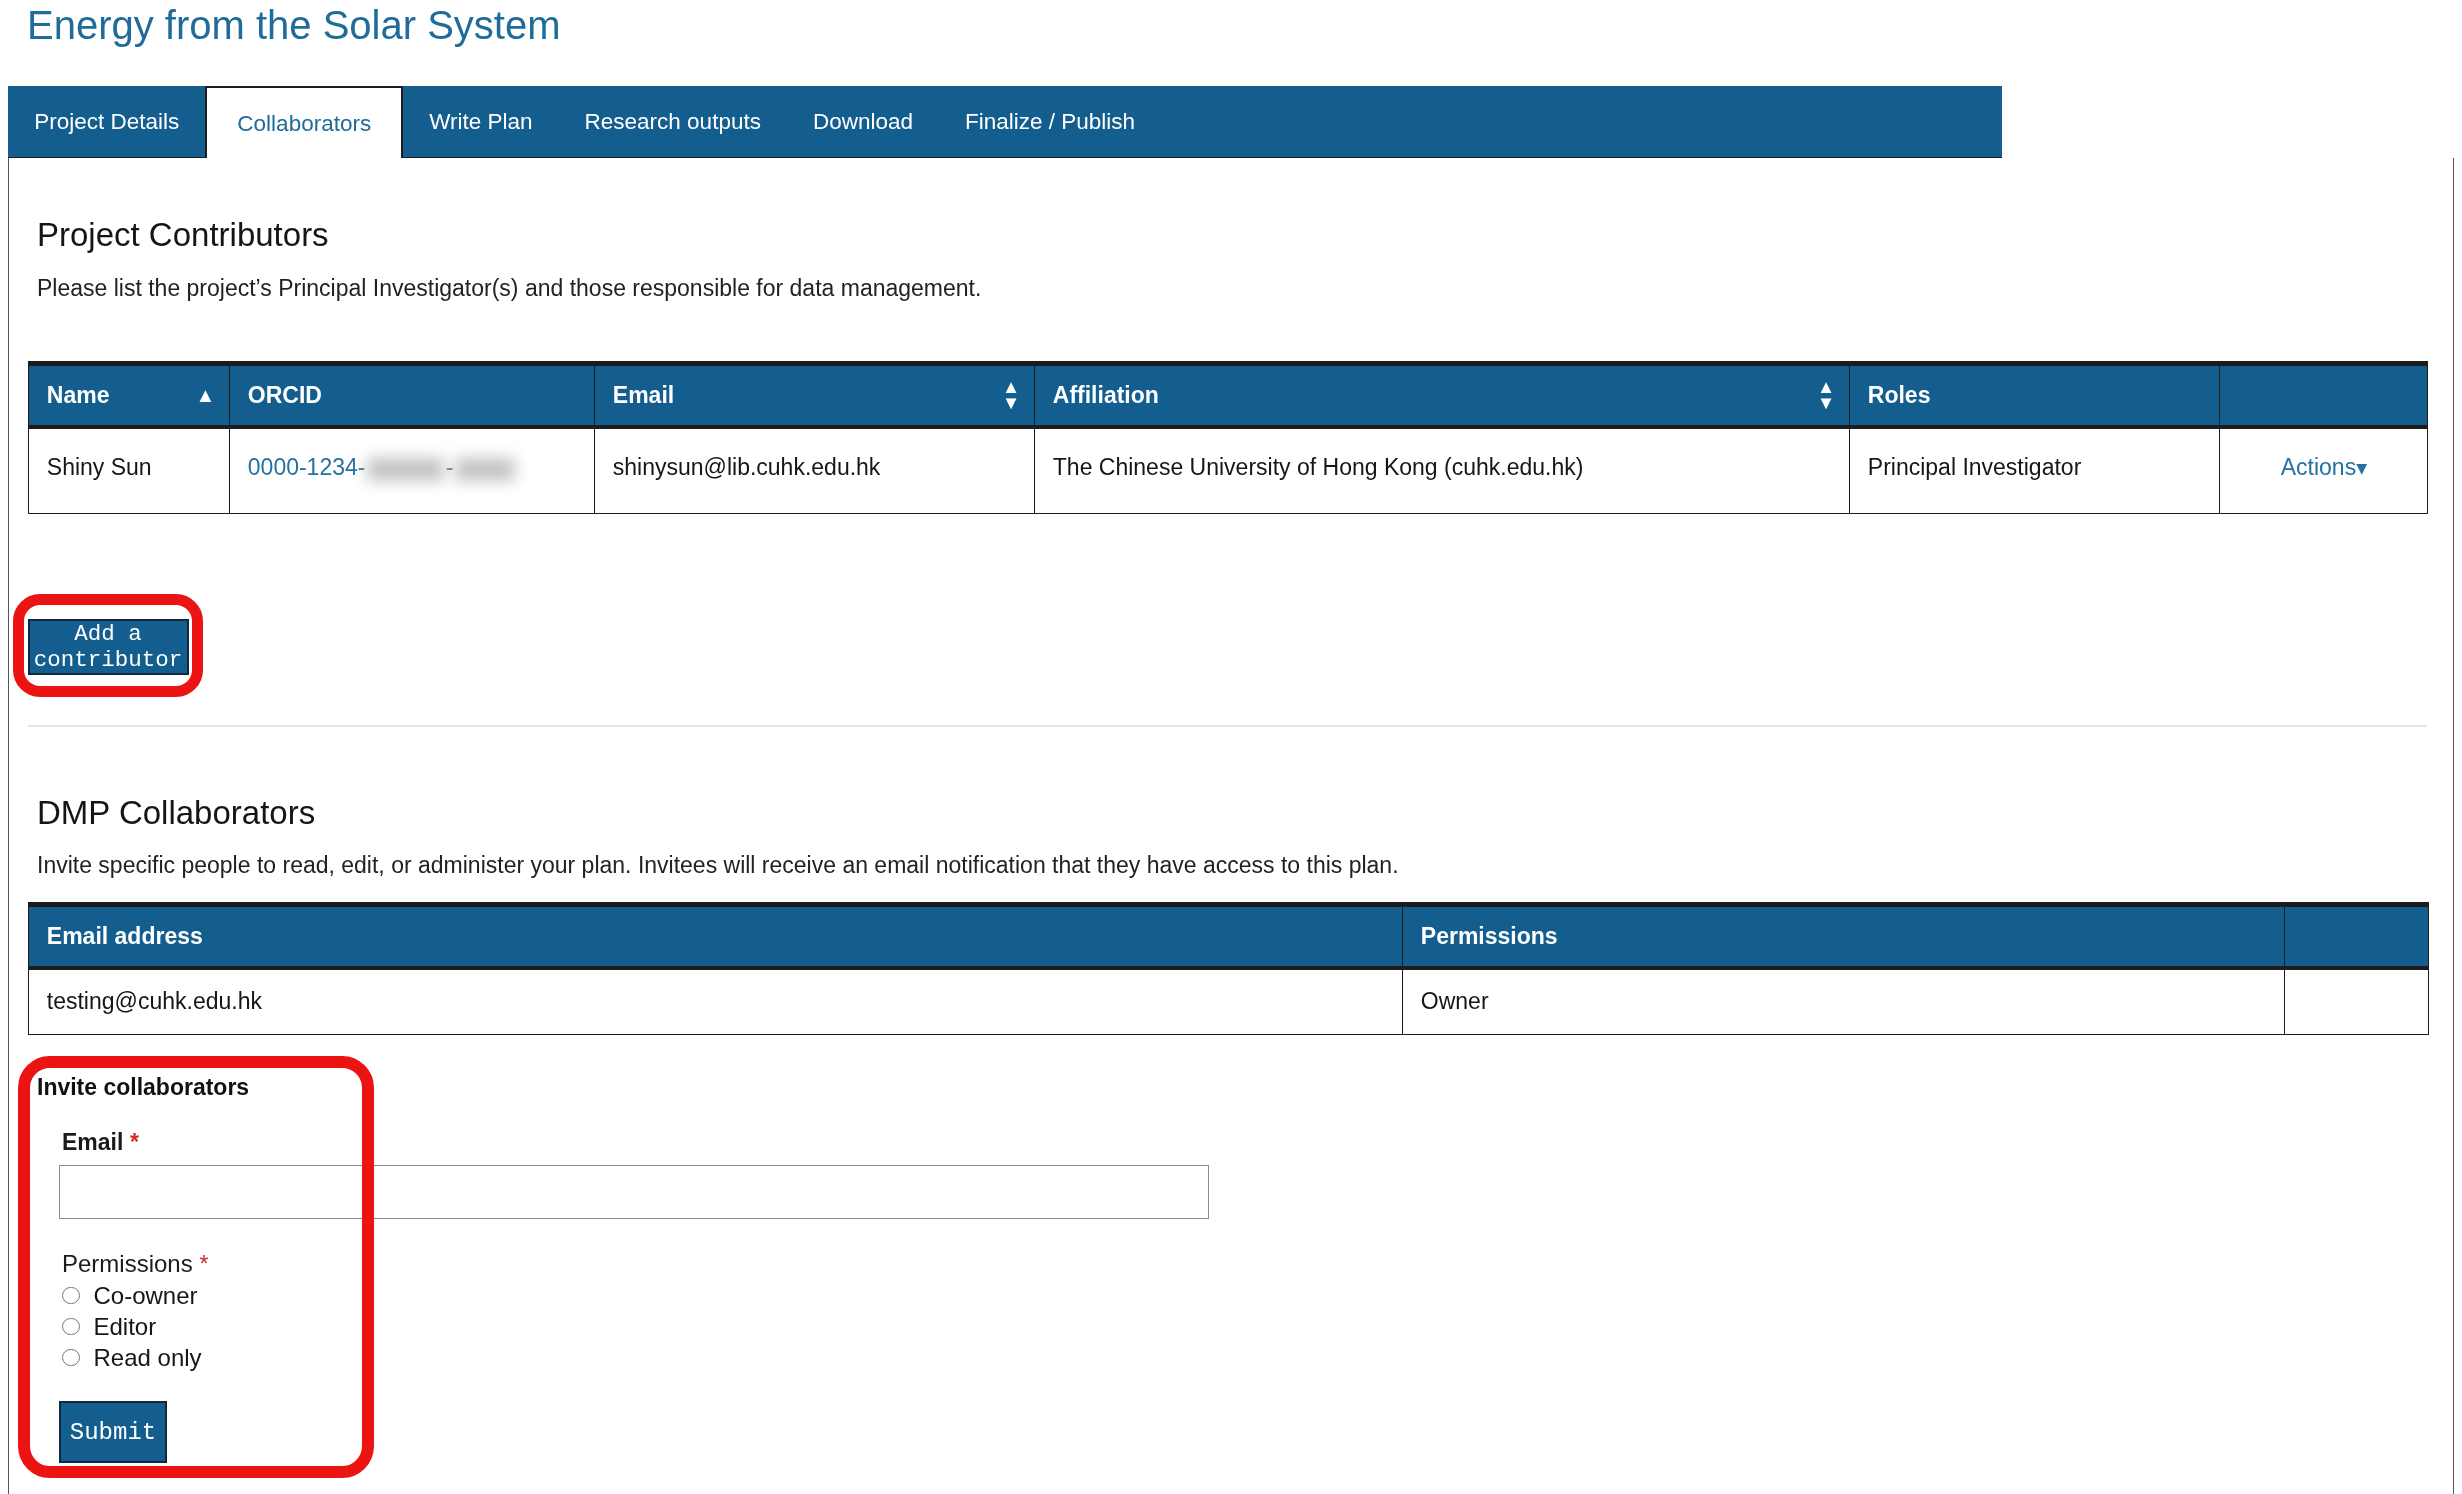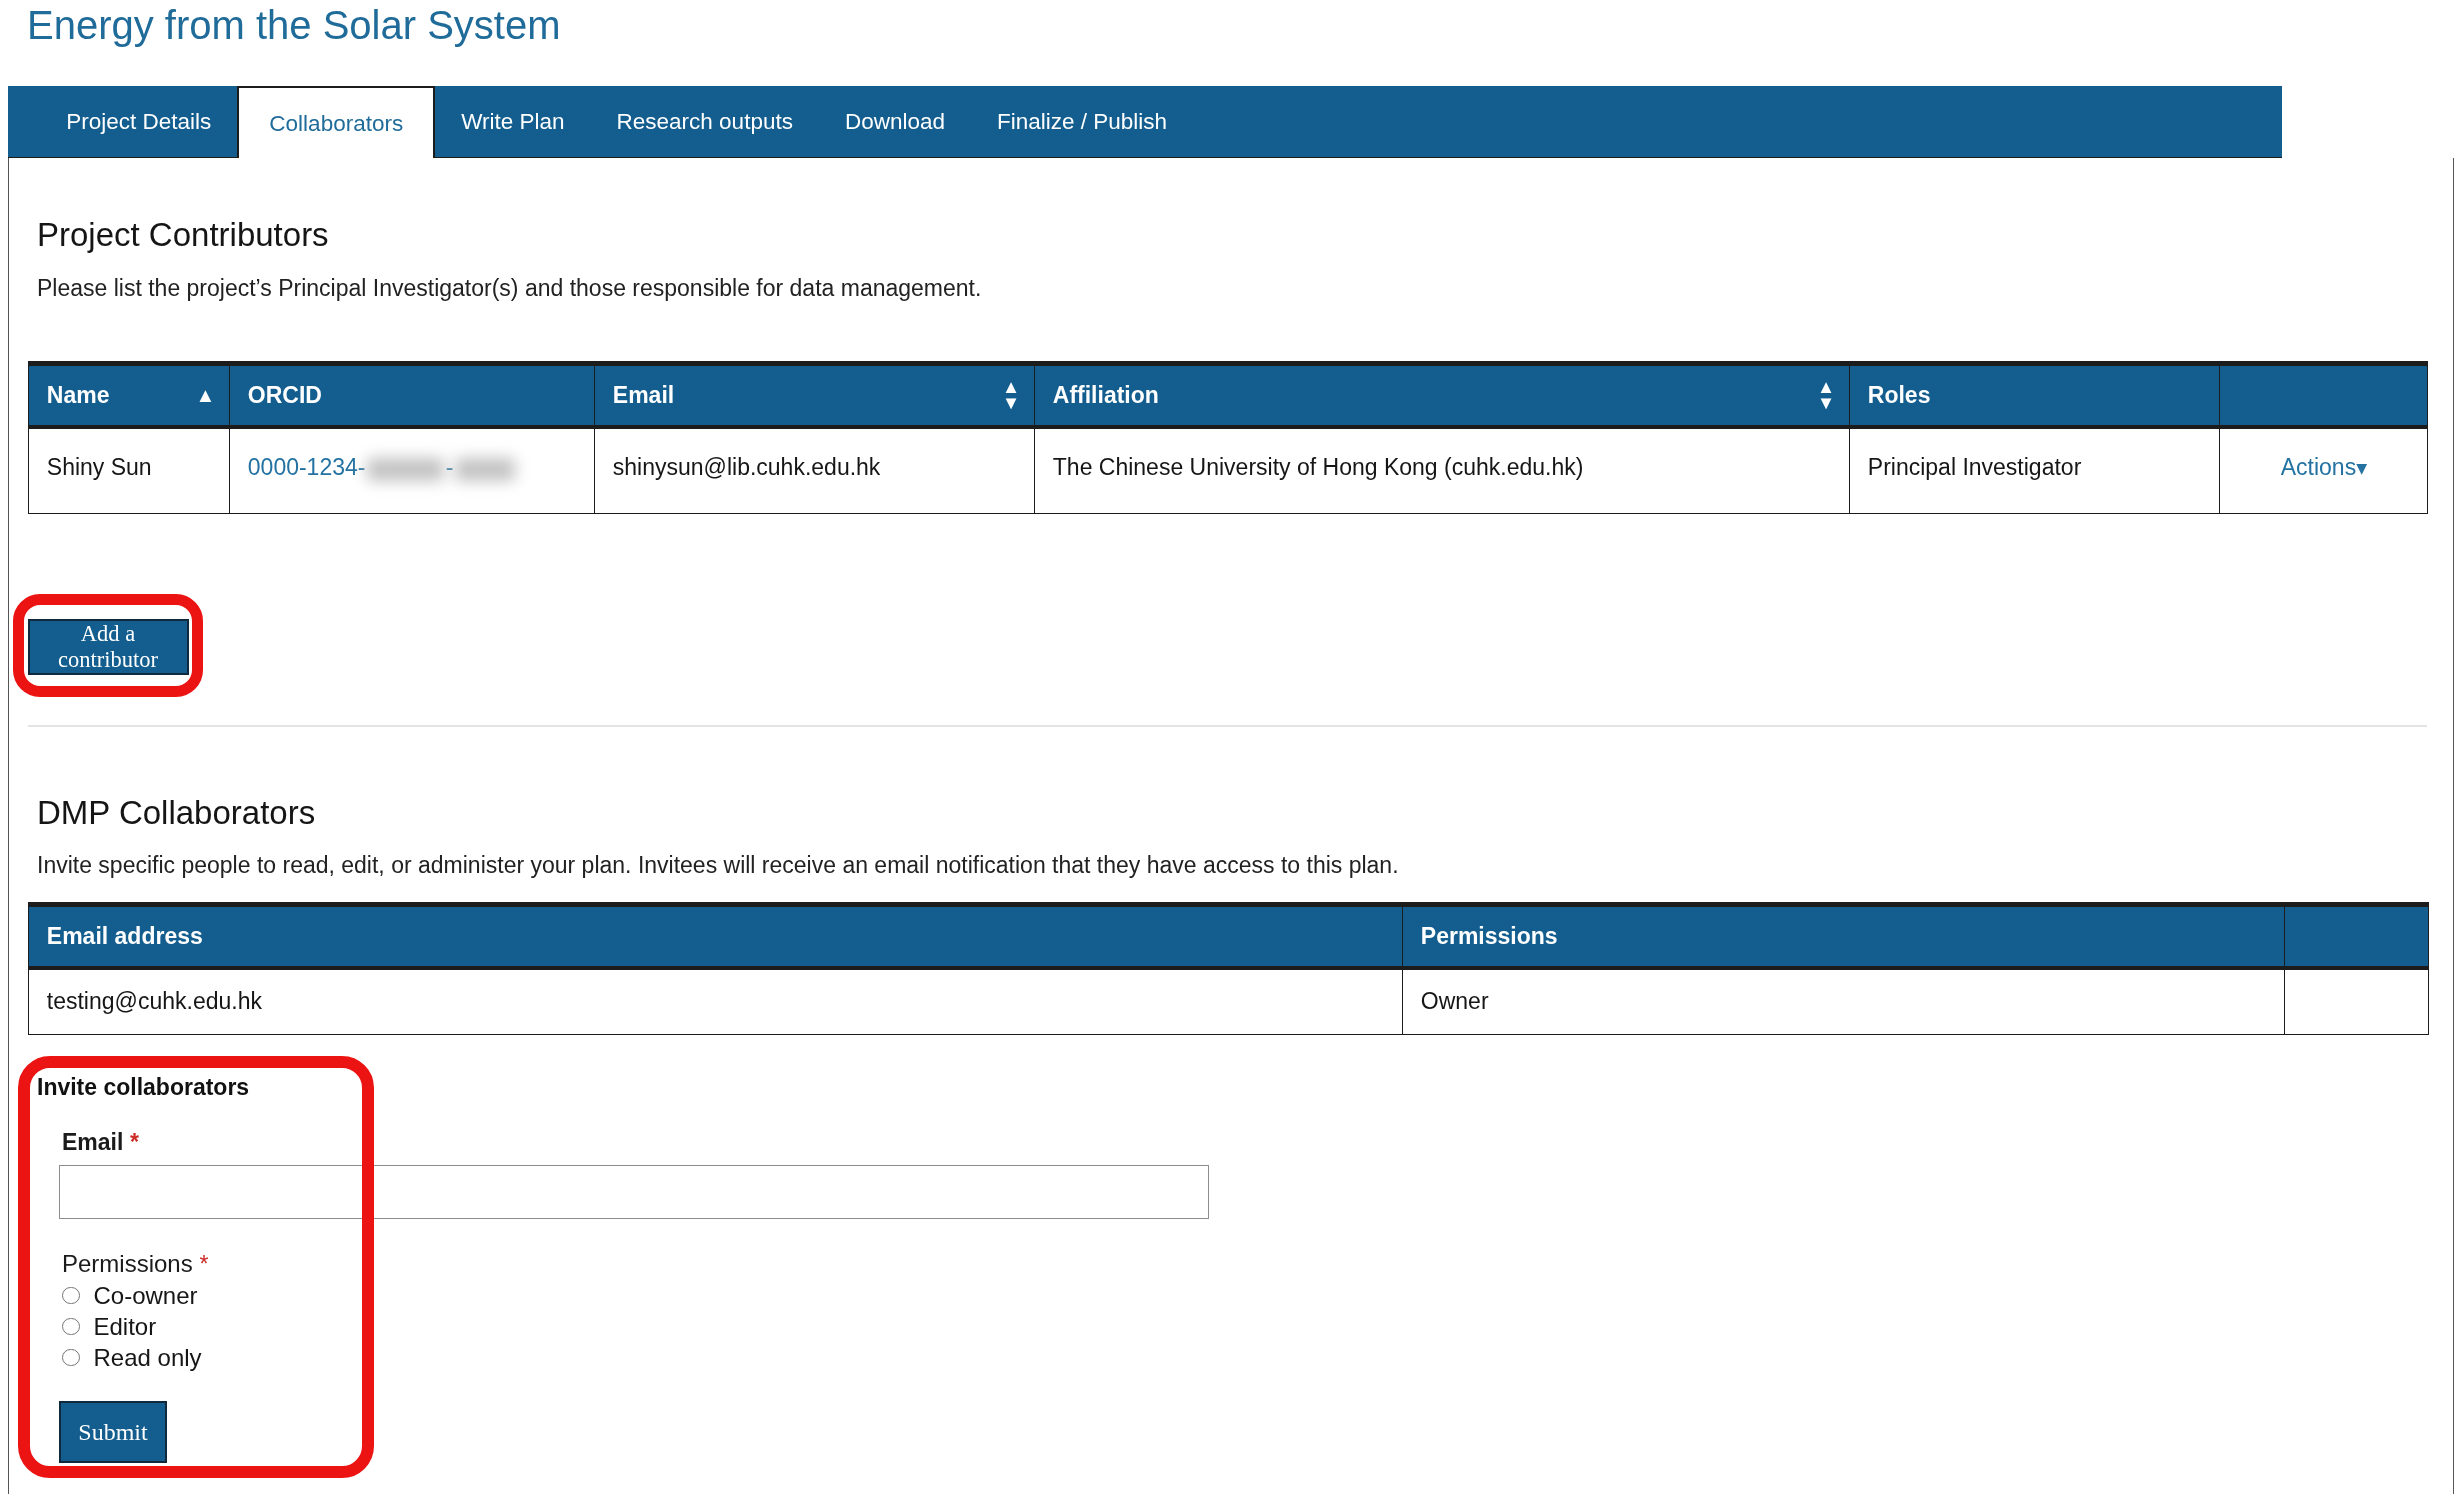--- a/index.html
+++ b/index.html
@@ -20,24 +20,24 @@
   .page{position:absolute;inset:0;}
 
   
   .page-title{
     position:absolute;left:27px;top:3.3px;
     font-size:40px;font-weight:500;color:var(--title-blue);letter-spacing:0;
   }
 
   
   .tabbar{
-    position:absolute;left:8.3px;top:86px;width:2274px;height:73px;
+    position:absolute;left:8.3px;top:86px;width:1994px;height:73px;
     background:var(--brand-blue);
     border-bottom:2.5px solid var(--border-dark);
-    display:flex;align-items:stretch;padding-left:32px;
+    display:flex;align-items:stretch;
   }
   .tab{
     display:flex;align-items:center;
     padding:0 26px;font-size:22.5px;color:#fff;cursor:pointer;white-space:nowrap;
   }
   .tab.active{
     background:#fff;color:var(--title-blue);
     border-top:2.5px solid var(--border-dark);
     border-left:2.5px solid var(--border-dark);
     border-right:2.5px solid var(--border-dark);
@@ -94,21 +94,21 @@
     display:inline-block;width:77px;height:23px;border-radius:4.2px;
     background:#c2c2c2;filter:blur(7.5px);vertical-align:middle;margin:0 1.7px -1.7px 1.7px;
   }
   .blur-bit.small{width:60px;}
 
   
   .btn{
     position:absolute;display:flex;align-items:center;justify-content:center;
     background:var(--brand-blue);color:#fff;
     border:2.5px solid #10293c;cursor:pointer;
-    font-size:22.5px;font-family:Liberation Serif, serif;
+    font-size:22.5px;font-family:Liberation Mono, monospace;
   }
   #add-contrib-btn{left:27.5px;top:619px;width:161px;height:56px;}
   #submit-btn{left:59px;top:1401px;width:108px;height:62px;font-size:24px;}
 
   
   .annotation-ring{
     position:absolute;border:11.7px solid var(--annotation-red);
     border-radius:27px;pointer-events:none;background:transparent;
   }
   #ring-add{left:12.5px;top:594px;width:190px;height:103px;}

